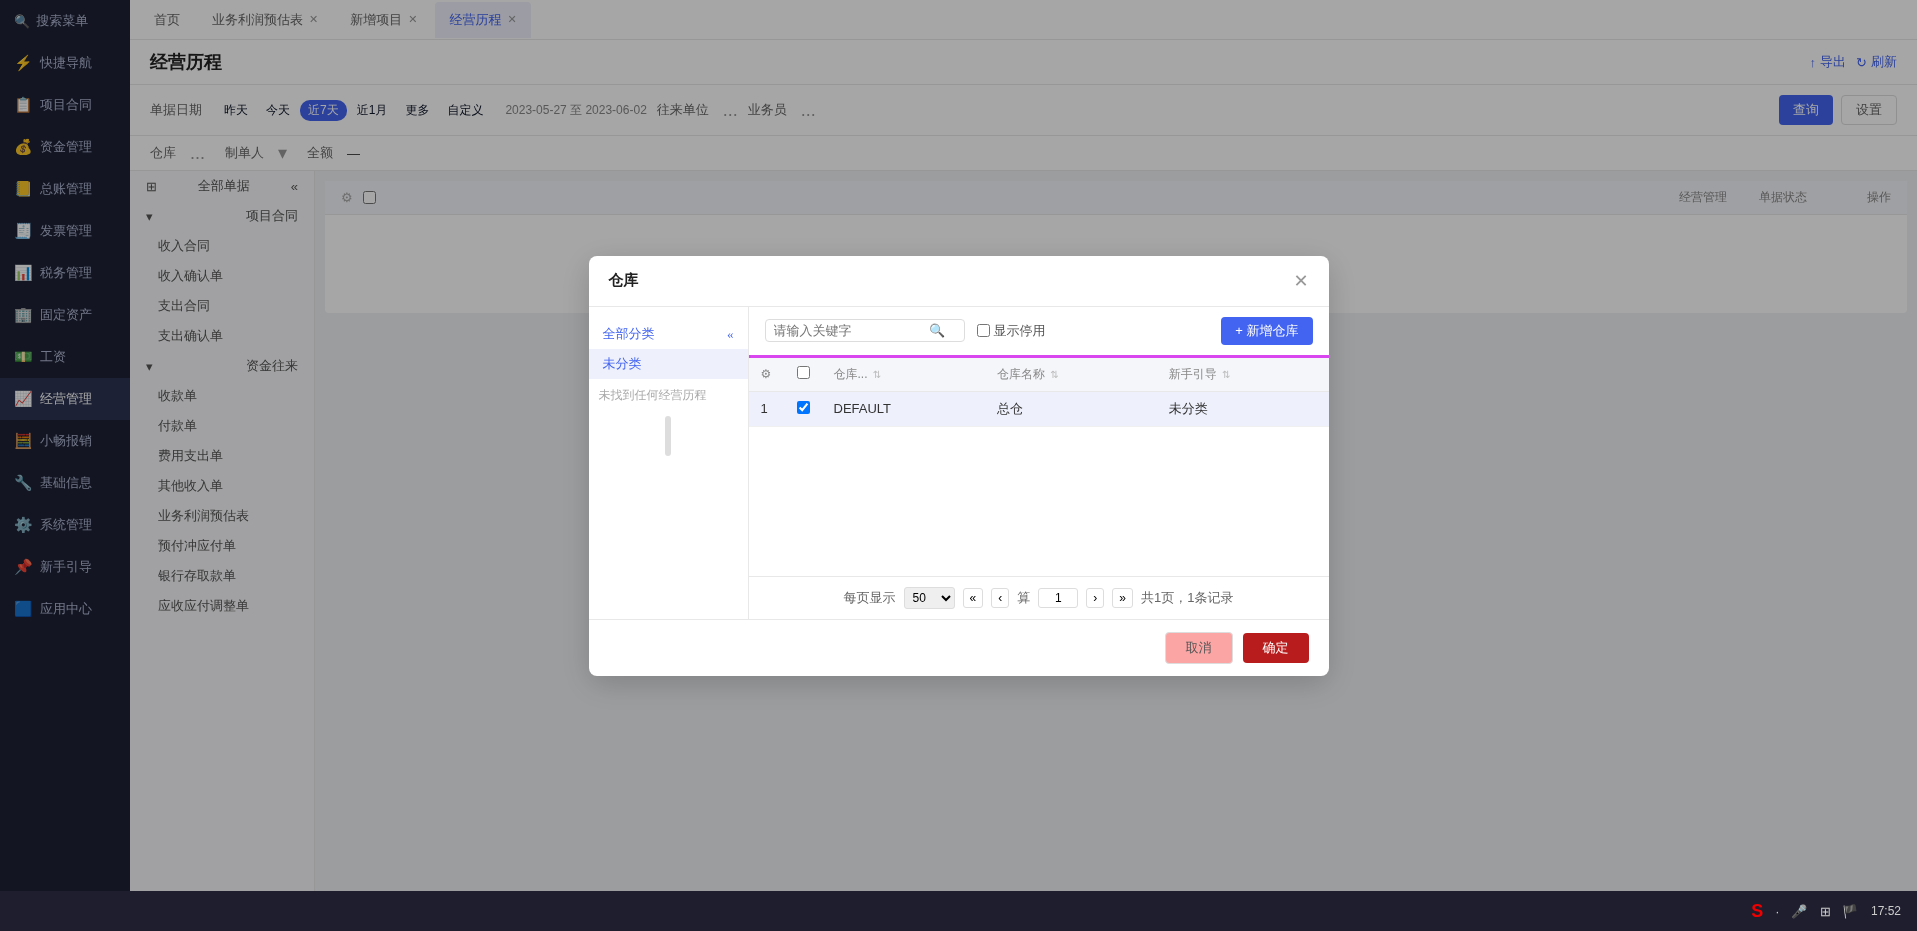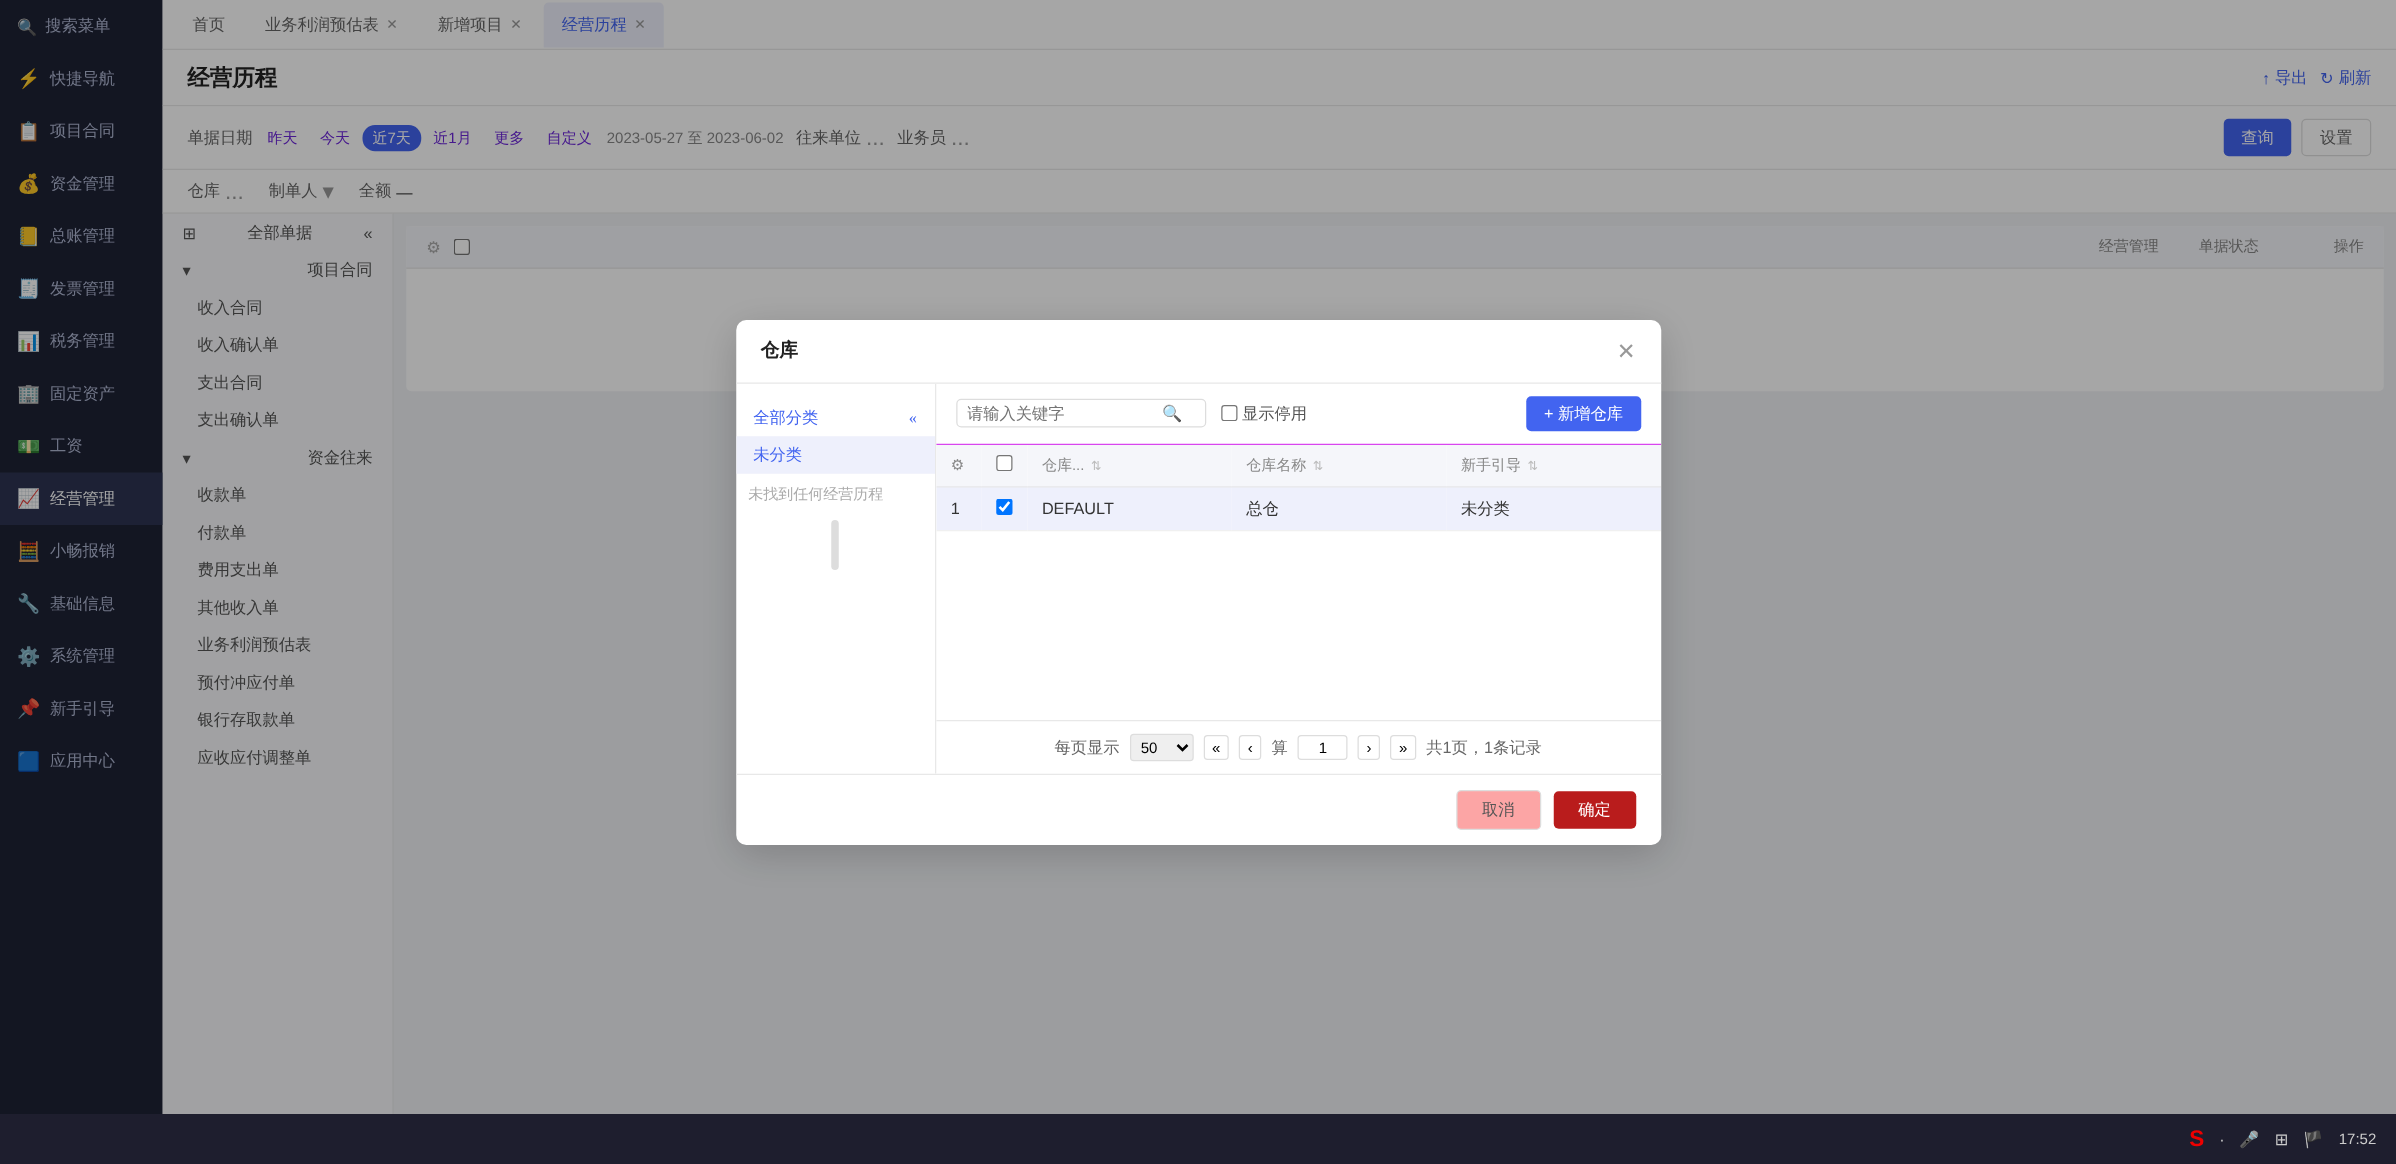--- a/index.html
+++ b/index.html
@@ -23,23 +23,23 @@
     .tab-close { font-size: 11px; color: #999; cursor: pointer; }
 
     
     .page-header { display: flex; align-items: center; justify-content: space-between; padding: 10px 20px; background: #fff; border-bottom: 1px solid #e8e8e8; }
     .page-title { font-size: 18px; font-weight: 600; color: #222; }
     .page-actions { display: flex; gap: 10px; }
     .btn-action { display: flex; align-items: center; gap: 4px; font-size: 13px; color: #4264f0; cursor: pointer; }
 
     
     .filter-bar { background: #fff; padding: 10px 20px; border-bottom: 1px solid #e8e8e8; display: flex; flex-wrap: wrap; gap: 10px; align-items: center; }
-    .filter-group { display: flex; align-items: center; gap: 4px; font-size: 13px; }
+    .filter-group { display: flex; align-items: center; gap: 14px; font-size: 13px; }
     .filter-label { color: #666; }
-    .date-btn { padding: 2px 8px; border-radius: 4px; cursor: pointer; font-size: 12px; color: #6d28d9; }
+    .date-btn { padding: 2px 8px; border-radius: 4px; cursor: pointer; font-size: 12px; color: #0f172a; }
     .date-btn.active { background: #4264f0; color: #fff; border-radius: 10px; }
     .date-range { font-size: 12px; color: #888; }
     .filter-dots { color: #999; font-size: 18px; cursor: pointer; }
     .btn-primary { background: #4264f0; color: #fff; border: none; border-radius: 4px; padding: 5px 14px; font-size: 13px; cursor: pointer; }
     .btn-secondary { background: #fff; color: #666; border: 1px solid #ddd; border-radius: 4px; padding: 5px 14px; font-size: 13px; cursor: pointer; }
 
     
     .filter-bar2 { background: #fff; padding: 6px 20px; border-bottom: 1px solid #e8e8e8; display: flex; align-items: center; gap: 20px; }
 
     
@@ -61,21 +61,21 @@
 
     
     .modal-left { width: 160px; border-right: 1px solid #e8e8e8; padding: 12px 0; flex-shrink: 0; overflow-y: auto; }
     .category-header { display: flex; align-items: center; justify-content: space-between; padding: 6px 14px; font-size: 13px; color: #4264f0; cursor: pointer; font-weight: 500; font-family: Liberation Serif, serif; }
     .category-item { padding: 6px 14px; font-size: 13px; color: #555; cursor: pointer; }
     .category-item.active { color: #4264f0; background: #eef0fc; }
     .no-data-tip { padding: 8px 10px; font-size: 12px; color: #aaa; }
 
     
     .modal-right { flex: 1; display: flex; flex-direction: column; overflow: hidden; }
-    .modal-toolbar { display: flex; align-items: center; justify-content: space-between; padding: 10px 16px; border-bottom: 1px solid #d946ef; }
+    .modal-toolbar { display: flex; align-items: center; justify-content: space-between; padding: 10px 16px; border-bottom: 3px solid #d946ef; }
     .search-box { display: flex; align-items: center; border: 1px solid #ddd; border-radius: 4px; padding: 3px 8px; gap: 6px; width: 200px; }
     .search-box input { border: none; outline: none; font-size: 13px; color: #333; width: 150px; background: transparent; }
     .search-icon { color: #aaa; font-size: 13px; }
     .checkbox-label { display: flex; align-items: center; gap: 4px; font-size: 13px; color: #555; cursor: pointer; }
     .btn-add { background: #4264f0; color: #fff; border: none; border-radius: 4px; padding: 5px 14px; font-size: 13px; cursor: pointer; display: flex; align-items: center; gap: 4px; }
 
     
     .modal-table { flex: 1; overflow: auto; }
     .modal-table table { width: 100%; border-collapse: collapse; font-size: 13px; }
     .modal-table th { background: #f5f6fa; padding: 8px 12px; text-align: left; color: #888; font-weight: normal; border-bottom: 1px solid #e8e8e8; font-size: 12px; }

